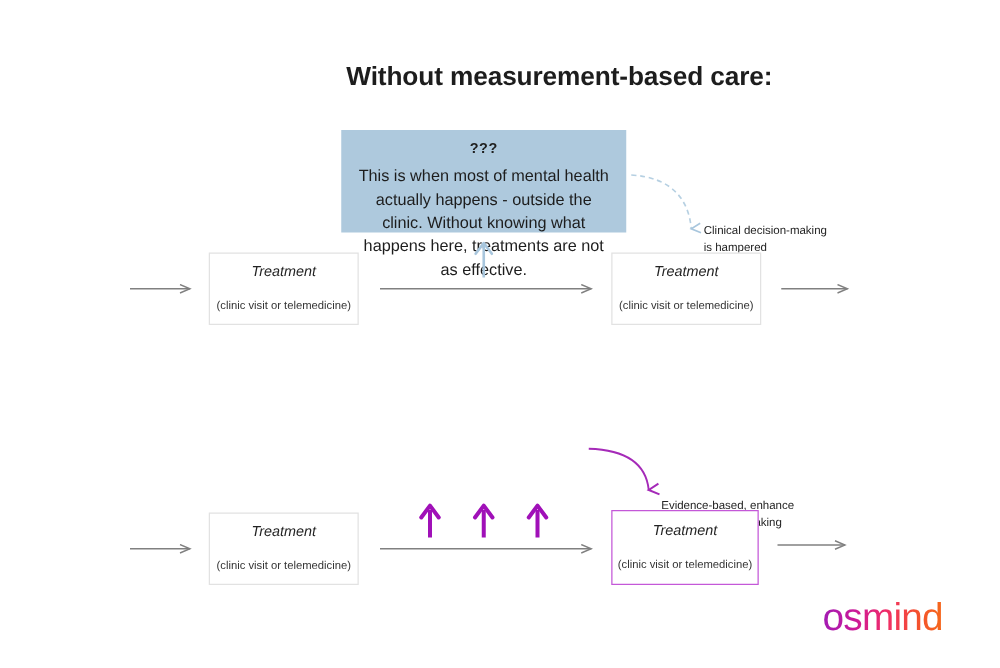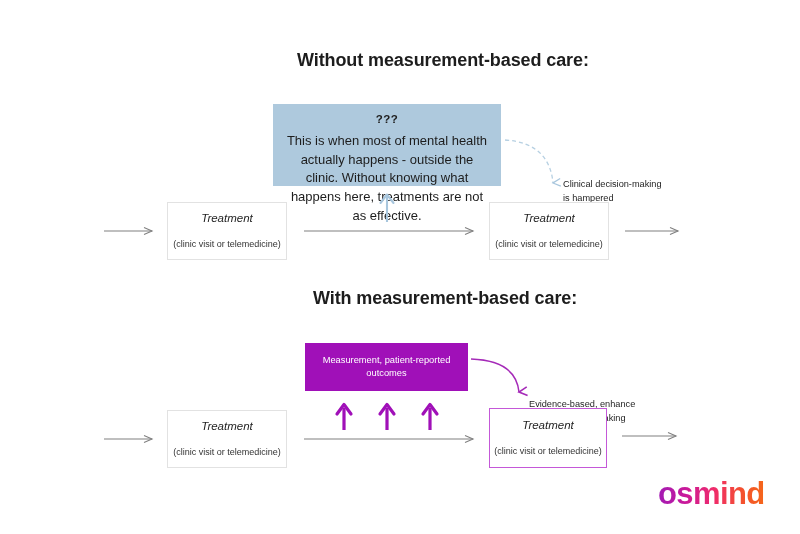--- a/index.html
+++ b/index.html
@@ -16,26 +16,25 @@
     color: #222222;
   }
   .stage {
     position: absolute;
     left: 0; top: 0;
     width: 800px;
     height: 534px;
   }
   .section-title {
     position: absolute;
-    font-size: 18px;
+    font-size: 21px;
     font-weight: bold;
     color: #1d1d1d;
     letter-spacing: -0.1px;
     white-space: nowrap;
-    margin-left: 20px;
   }
   #title-without { left: 277px; top: 50px; }
   #title-with    { left: 293px; top: 288px; }
 
   
   .treatment-box {
     position: absolute;
     box-sizing: border-box;
     background: #ffffff;
     border: 1px solid #e2e2e2;
@@ -137,60 +136,56 @@
   
   #osmind-logo {
     position: absolute;
     left: 658px;
     top: 477px;
     width: 118px;
     height: 34px;
   }
   #osmind-logo .wordmark {
     font-size: 31px;
-    font-weight: bold;
+    font-weight: normal;
     letter-spacing: -0.6px;
     line-height: 34px;
     background-image: linear-gradient(90deg, #a21bb4 0%, #c9199a 26%, #ef2b6b 52%, #f4502f 78%, #f5671a 100%);
     -webkit-background-clip: text;
     background-clip: text;
     color: transparent;
     -webkit-text-fill-color: transparent;
   }
 </style>
 </head>
 <body>
 
 <div class="stage">
 
   <div class="section-title" id="title-without">Without measurement-based care:</div>
 
-  <div class="section-title" id="title-with">With measurement-based care:</div>
 
   <div id="blue-box">
     <div class="qmarks">???</div>
     <div class="blue-body">This is when most of mental health actually happens - outside the clinic. Without knowing what happens here, treatments are not as effective.</div>
   </div>
 
   <div class="annotation" id="anno-hampered">Clinical decision-making
 is hampered</div>
 
   <div class="treatment-box" id="tbox-1">
     <div class="t-title">Treatment</div>
     <div class="t-sub">(clinic visit or telemedicine)</div>
   </div>
 
   <div class="treatment-box" id="tbox-2">
     <div class="t-title">Treatment</div>
     <div class="t-sub">(clinic visit or telemedicine)</div>
   </div>
 
-  <div id="purple-box">
-    <div class="p-text">Measurement, patient-reported outcomes</div>
-  </div>
 
   <div class="annotation" id="anno-evidence">Evidence-based, enhance
 clinical decision-making</div>
 
   <div class="treatment-box" id="tbox-3">
     <div class="t-title">Treatment</div>
     <div class="t-sub">(clinic visit or telemedicine)</div>
   </div>
 
   <div class="treatment-box purple-outline" id="tbox-4">

